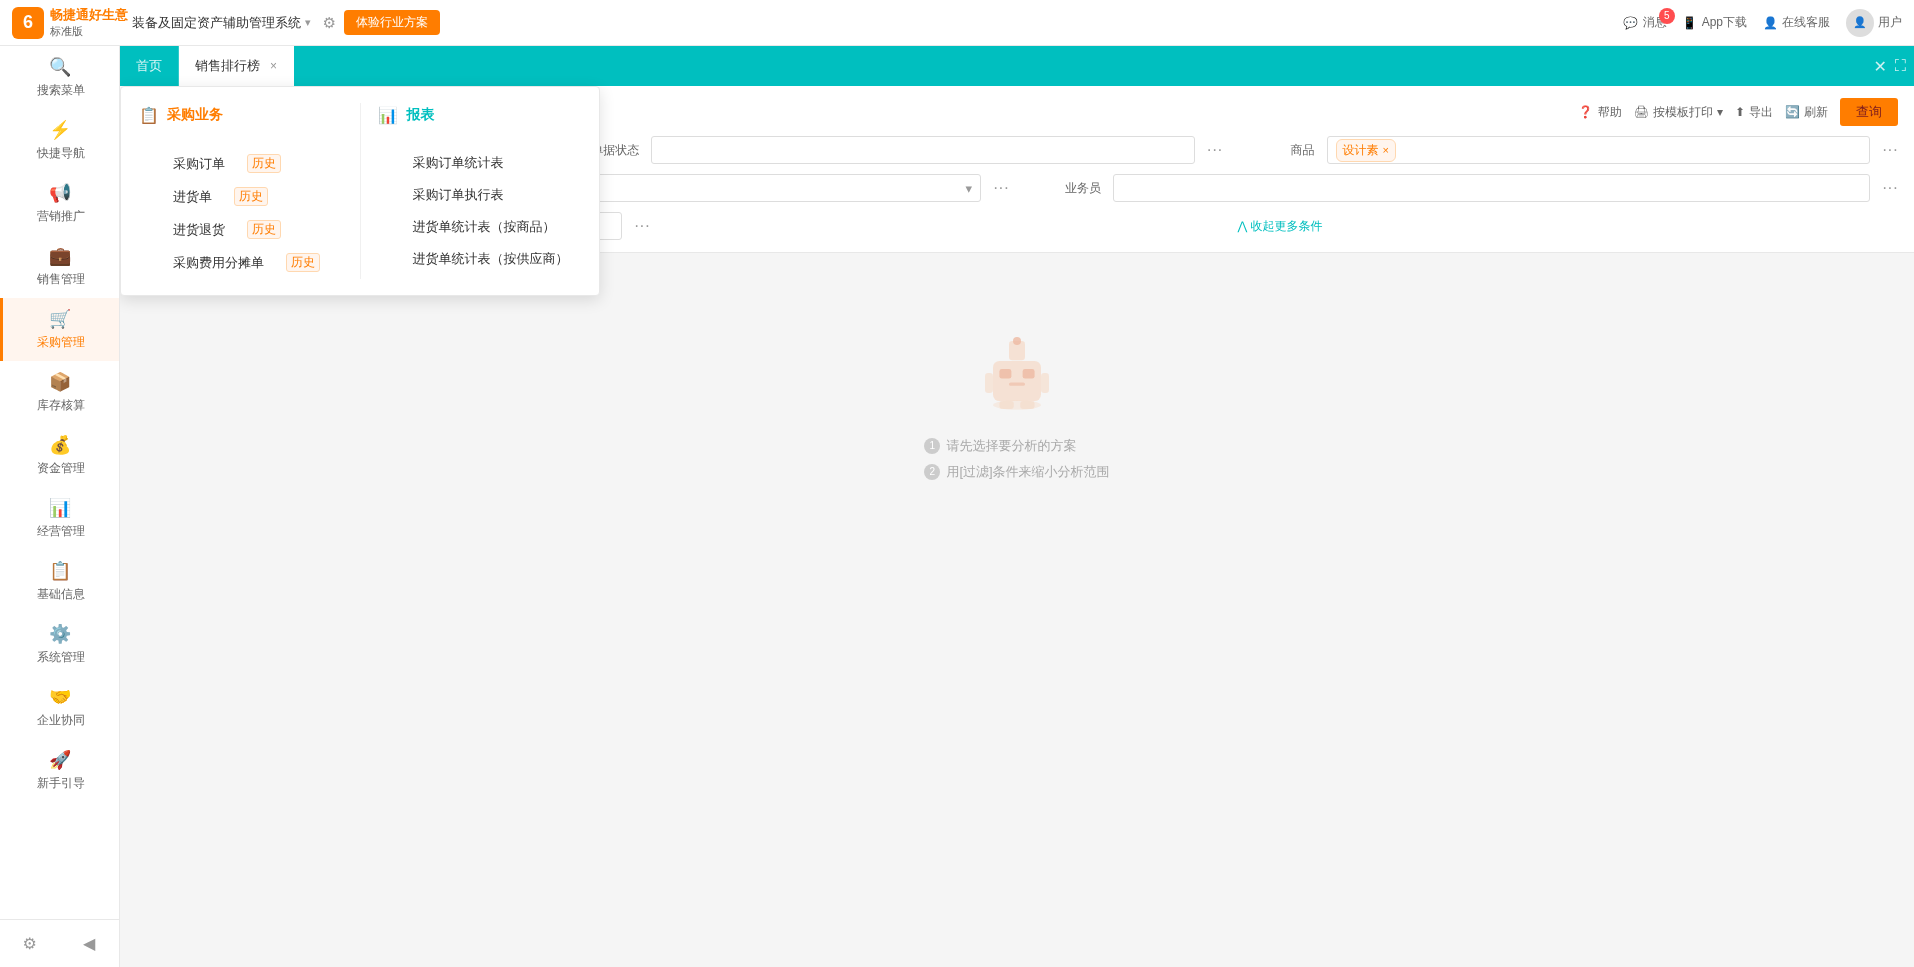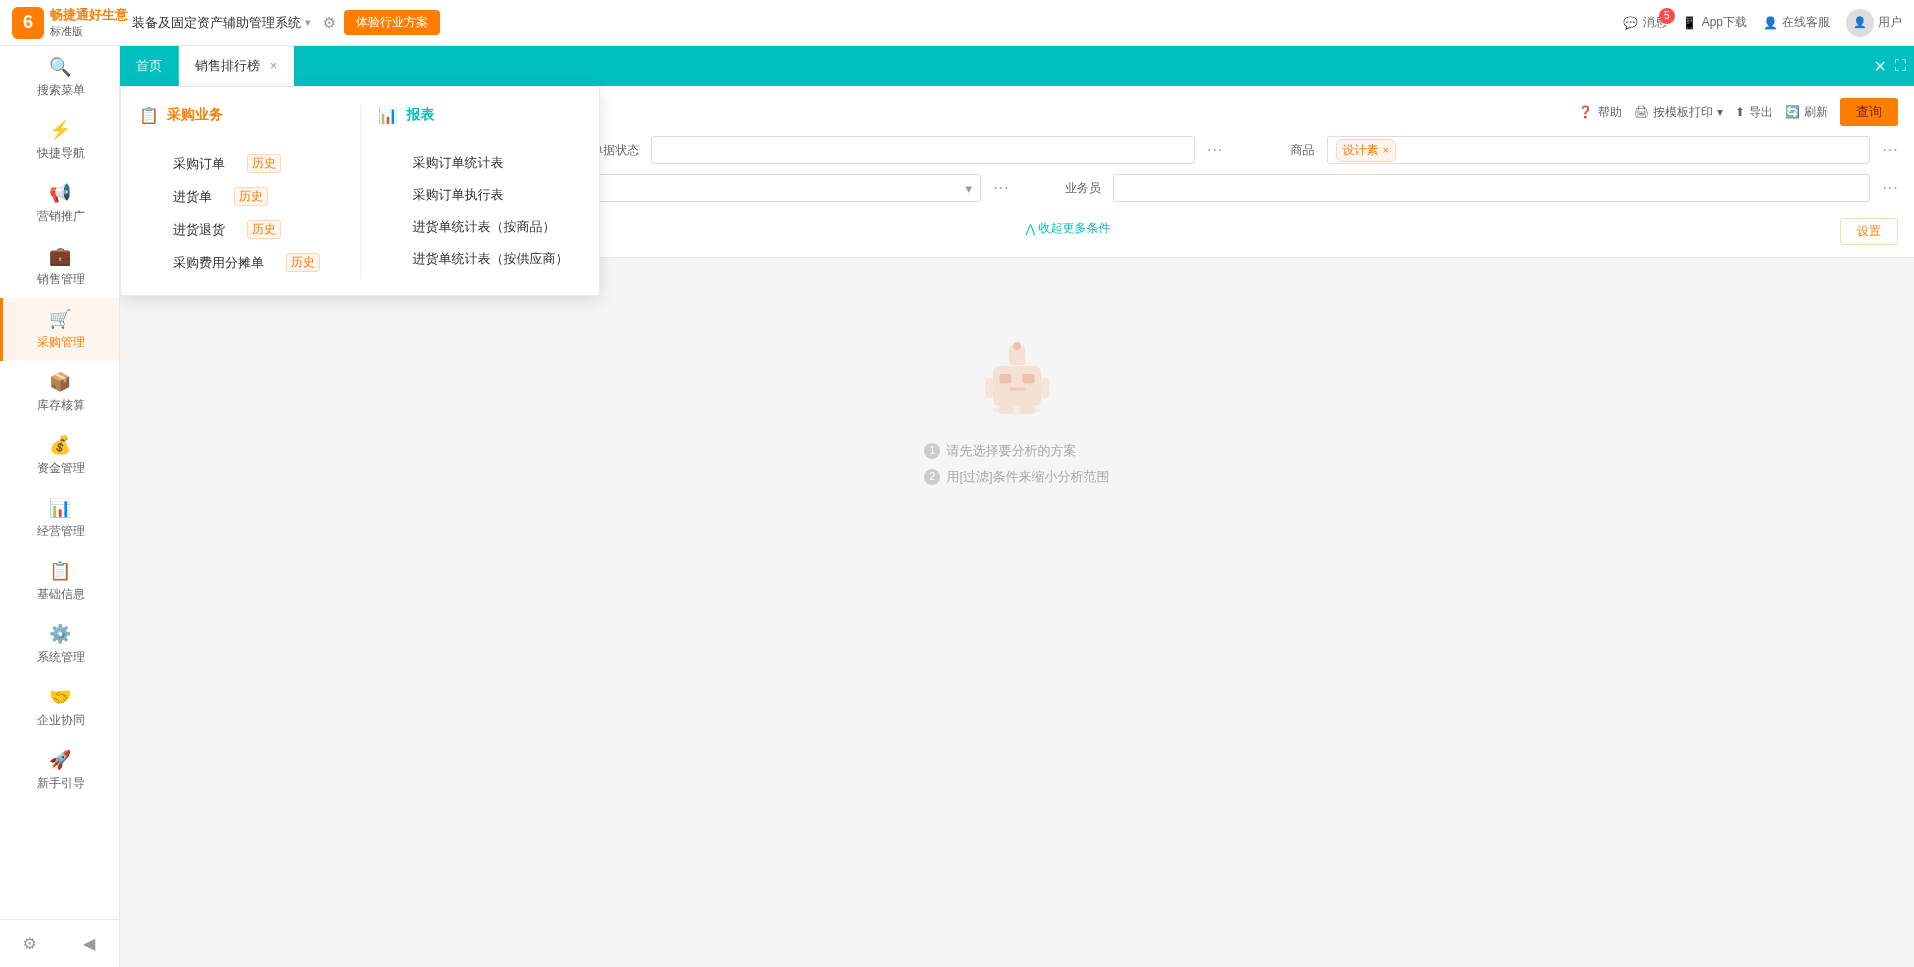--- a/index.html
+++ b/index.html
@@ -605,23 +605,20 @@
         <div class="filter-row">
           <span class="filter-label">客户</span>
           <div style="flex:1; border: 1px solid #ddd; border-radius:3px; min-height:28px; background:#fff;"></div>
           <span class="dots">···</span>
           <div style="flex:3; display:flex; justify-content:center;">
             <div class="collapse-btn">
               <span>⋀</span>
               <span>收起更多条件</span>
             </div>
           </div>
-          <div style="flex:1; display:flex; justify-content:flex-end;">
-            <button class="setting-btn">设置</button>
-          </div>
         </div>
       </div>
 
       <div class="empty-state">
 
         <svg class="empty-icon" viewBox="0 0 120 100" fill="none" xmlns="http://www.w3.org/2000/svg">
           <ellipse cx="60" cy="90" rx="30" ry="6" fill="#f5c8a8" opacity="0.4"></ellipse>
           <rect x="30" y="35" width="60" height="50" rx="8" fill="#f5c8a8" opacity="0.7"></rect>
           <rect x="38" y="45" width="15" height="12" rx="3" fill="#e8916a" opacity="0.8"></rect>
           <rect x="67" y="45" width="15" height="12" rx="3" fill="#e8916a" opacity="0.8"></rect>

